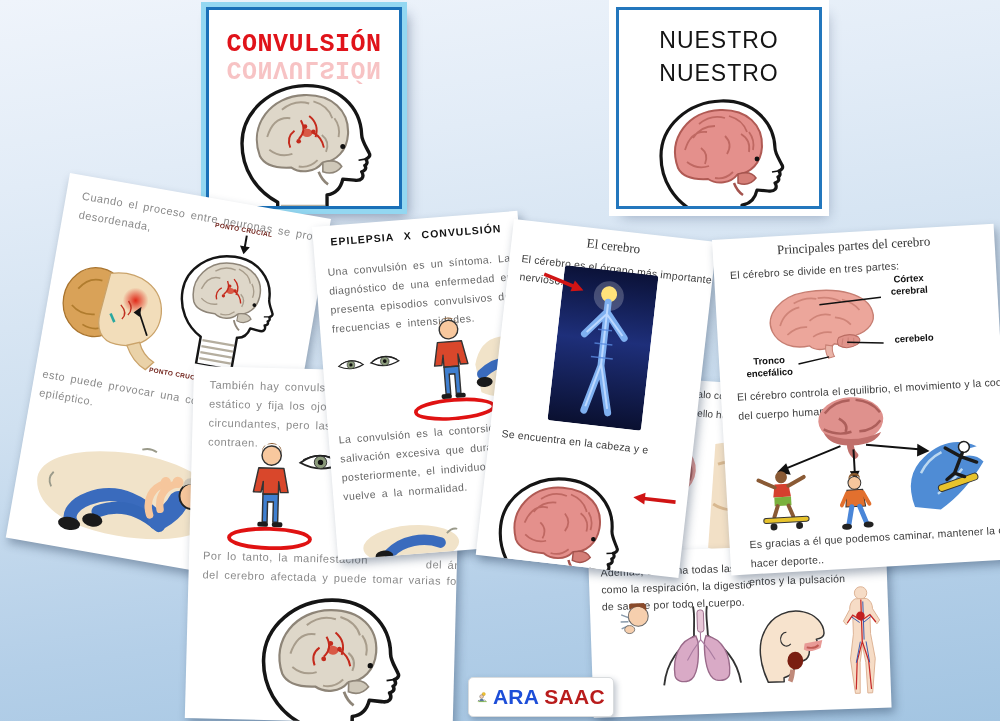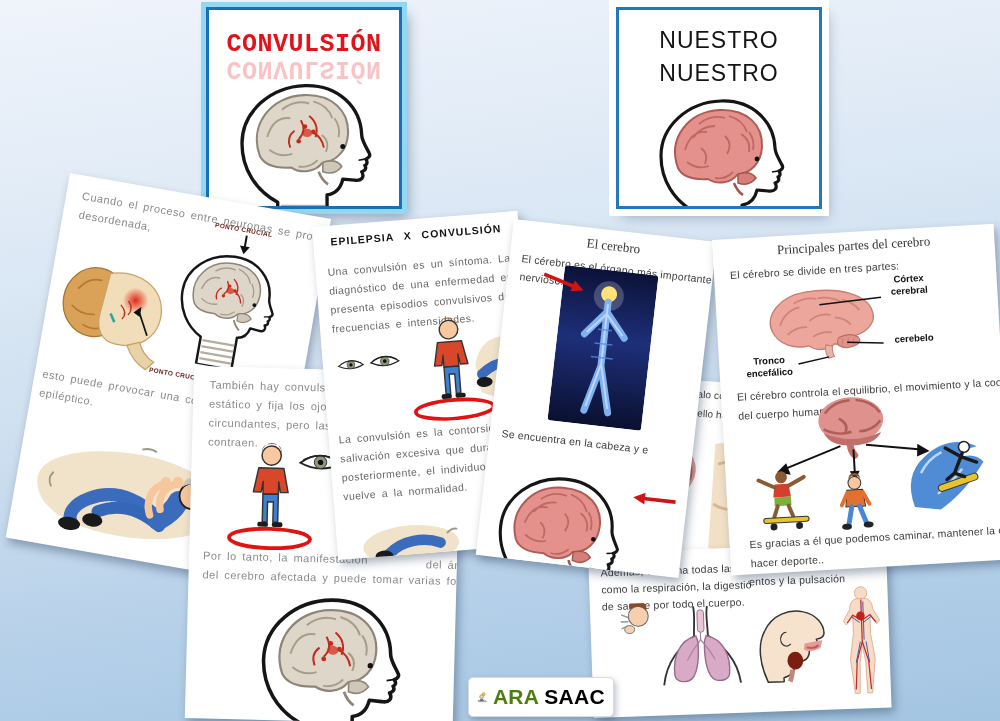--- a/index.html
+++ b/index.html
@@ -27,22 +27,22 @@
   .s{color:#3c3c3c;font-size:10.5px;letter-spacing:.2px;}
   .sm{color:#3c3c3c;font-size:10px;letter-spacing:.1px;}
   .serif{font-family:"Liberation Serif",serif;color:#333;font-size:13px;}
   .lbl{font-weight:bold;font-size:9.5px;color:#101010;line-height:12px;text-align:center;}
   .ponto{font-size:6.5px;font-weight:bold;color:#6b1a12;letter-spacing:.3px;}
   .ephead{font-weight:bold;color:#111;font-size:10.5px;letter-spacing:1px;word-spacing:6px;
     width:100%;text-align:center;}
   .logo{position:absolute;left:468px;top:677px;width:146px;height:40px;background:#fff;
     border:1px solid #d9dcde;border-radius:5px;display:flex;align-items:center;gap:5px;
     padding:0 8px;box-sizing:border-box;box-shadow:2px 3px 6px rgba(30,50,80,.3);z-index:10;}
-  .logo .t1{font-weight:bold;font-size:21px;color:#4d7c0f;letter-spacing:.3px;}
-  .logo .t2{font-weight:bold;font-size:21px;color:#000000;letter-spacing:.3px;}
+  .logo .t1{font-weight:bold;font-size:21px;color:#1d4ed8;letter-spacing:.3px;}
+  .logo .t2{font-weight:bold;font-size:21px;color:#b91c1c;letter-spacing:.3px;}
   svg{display:block;}
 </style>
 </head>
 <body>
 
 <svg width="0" height="0" style="position:absolute" aria-hidden="true">
 <defs>
   <g id="headG">
     <path d="M54,160 L54,124 C33,113 20,92 20,68 C20,38 47,14 80,13 C111,12 133,33 134,60 C134,65 138,71 141,77 C143,80 140,82 138,83 C140,86 139,88 137,89 C139,92 137,94 134,95 C137,100 134,104 127,103 L116,102 C114,111 109,116 101,117 L101,160 Z" fill="#fff" stroke="#151515" stroke-width="3.2" stroke-linejoin="round"></path>
     <path d="M57,128 H99 M57,136 H99 M57,144 H99 M57,152 H99" stroke="#b5ae9f" stroke-width="3" fill="none"></path>

